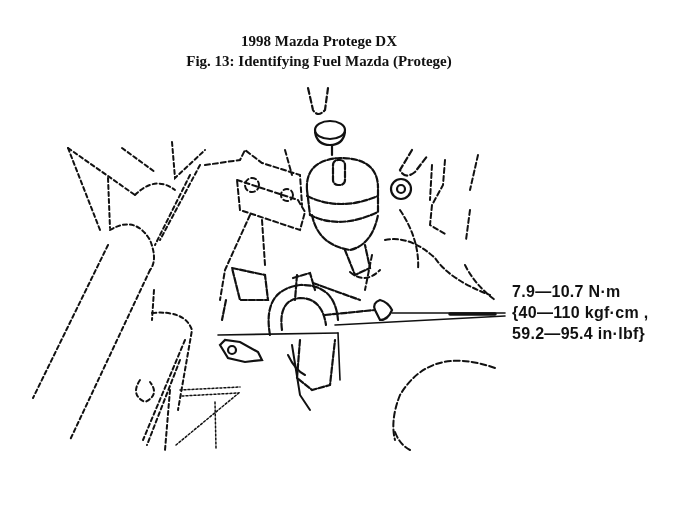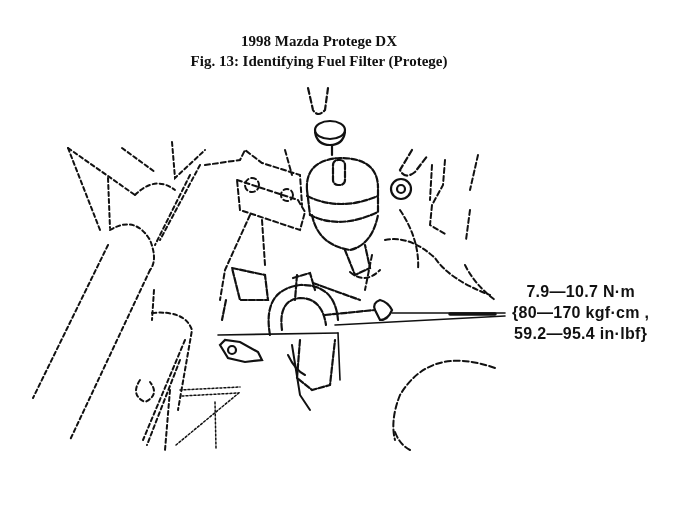--- a/index.html
+++ b/index.html
@@ -10,30 +10,29 @@
     font-family: "Liberation Serif", "DejaVu Serif", serif;
     font-weight: bold; font-size: 15px; line-height: 20px; color: #111; margin-top: 29px;
   }
   .caption div { white-space: nowrap; }
   svg.figure { position: absolute; left: 0; top: 0; }
   .torque {
     position: absolute; left: 512px; top: 281px;
     font-family: "Liberation Sans", "DejaVu Sans", sans-serif;
     font-weight: bold; font-size: 16px; line-height: 21px; color: #111;
     letter-spacing: 0.3px;
-    text-align: center;
   }
   .torque div { white-space: nowrap; }
 </style>
 </head>
 <body>
 
 <div class="caption">
   <div>1998 Mazda Protege DX</div>
-  <div>Fig. 13: Identifying Fuel Filter (Protege)</div>
+  <div>Fig. 13: Identifying Fuel Mazda (Protege)</div>
 </div>
 
 <svg class="figure" width="700" height="506" viewBox="0 0 700 506" fill="none" stroke="#111" stroke-linecap="round">
 
   <g stroke-width="2" stroke-dasharray="4 3">
     <path d="M68 148 L100 230"></path>
     <path d="M68 148 L135 195"></path>
     <path d="M108 178 L110 228"></path>
     <path d="M122 148 L155 172"></path>
     <path d="M172 142 L175 178 L205 150"></path>
@@ -136,15 +135,15 @@
     <path d="M450 314 L495 314" stroke-width="3.5"></path>
   </g>
   <g stroke-width="2">
     <path d="M292 345 L300 395 L310 410"></path>
     <path d="M288 355 Q295 370 305 375"></path>
   </g>
 </svg>
 
 <div class="torque">
   <div>7.9—10.7 N·m</div>
-  <div>{80—170 kgf·cm ,</div>
+  <div>{40—110 kgf·cm ,</div>
   <div>59.2—95.4 in·lbf}</div>
 </div>
 
 </body></html>

